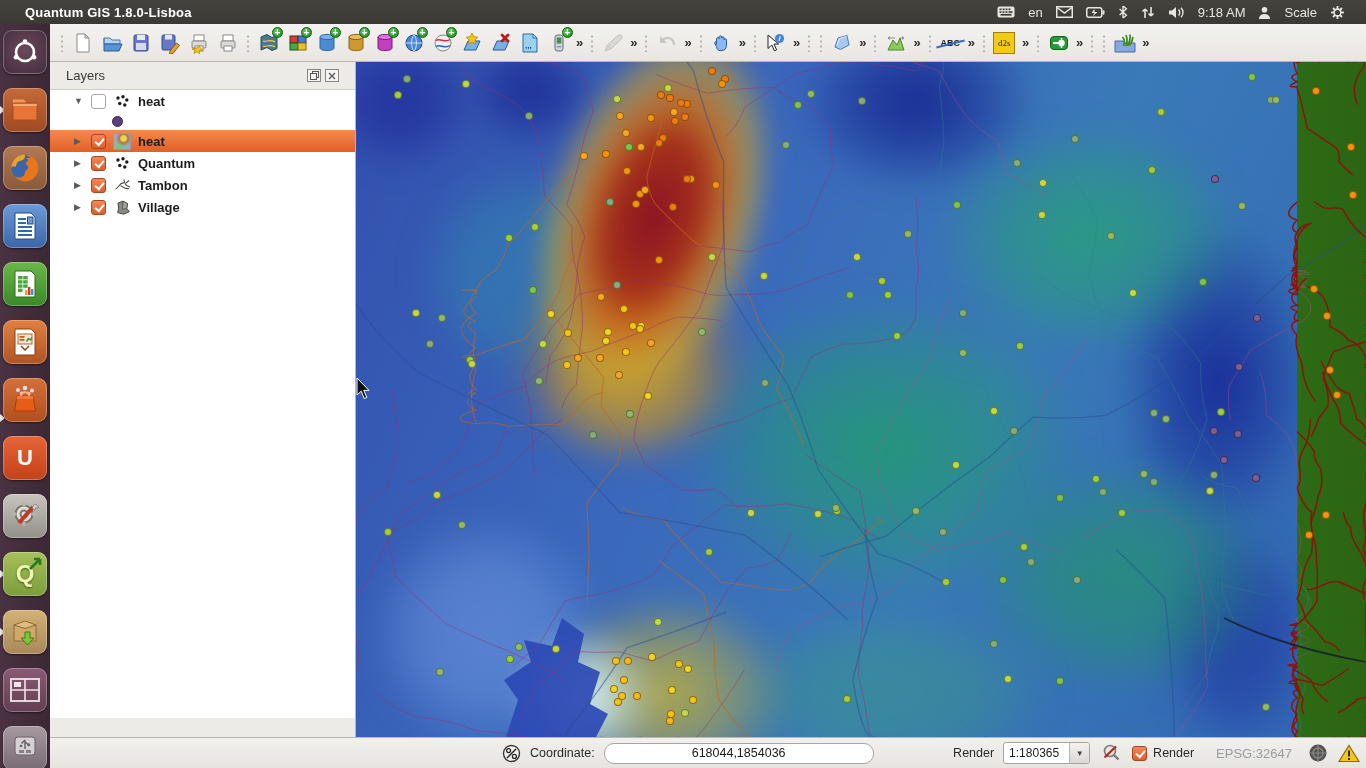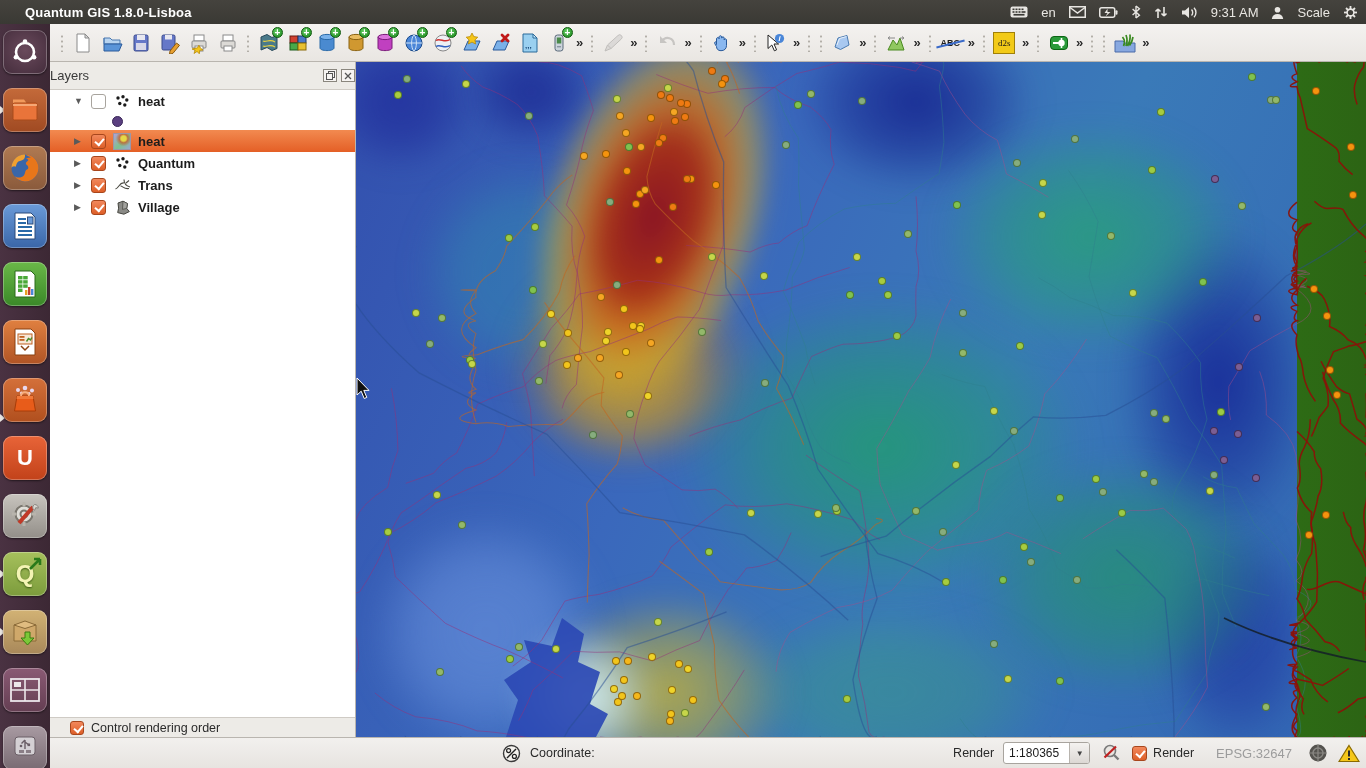--- a/index.html
+++ b/index.html
@@ -2,21 +2,21 @@
 <html><head>
 <meta charset="utf-8">
 <style>
   html,body{margin:0;padding:0;background:#000;}
   #screen{position:relative;width:1366px;height:768px;overflow:hidden;
     font-family:"Liberation Sans","DejaVu Sans",sans-serif;background:#e5e5e5;}
   
   #titlebar{position:absolute;left:0;top:0;width:1366px;height:24px;
     background:linear-gradient(#45433e,#3a3934);color:#fff;display:flex;align-items:center;}
   #titlebar .wtitle{font-size:13px;font-weight:bold;margin-left:25px;letter-spacing:.2px;}
-  #tray{position:absolute;right:8px;top:0;height:24px;display:flex;align-items:center;gap:13px;color:#e8e6e2;font-size:13px;}
+  #tray{position:absolute;right:21px;top:0;height:24px;display:flex;align-items:center;gap:13px;color:#e8e6e2;font-size:13px;}
   #tray svg{display:block}
   
   #launcher{position:absolute;left:0;top:24px;width:50px;height:744px;
     background:linear-gradient(90deg,#4a3242,#3c2834);}
   .tile{position:absolute;left:3px;width:44px;height:44px;border-radius:9px;
     box-shadow:inset 0 0 0 1px rgba(255,255,255,.28), 0 1px 2px rgba(0,0,0,.5);
     display:flex;align-items:center;justify-content:center;overflow:hidden;}
   .run-ind{position:absolute;left:0;width:0;height:0;border-top:4px solid transparent;
     border-bottom:4px solid transparent;border-left:5px solid #e8e4e0;}
   .t-dash{background:radial-gradient(circle at 50% 45%,#6a4a5c,#432c3b);}
@@ -48,21 +48,21 @@
   .chev{font-size:13px;font-weight:bold;color:#2a2a2a;margin:0 3px;}
   .dim{opacity:.45;filter:grayscale(60%);}
   .abcbox{font-size:9px;font-weight:bold;color:#1a1a1a;background:linear-gradient(transparent 62%,rgba(58,106,200,0) 62%);position:relative;}
   .abcbox u{position:absolute;left:-2px;right:-2px;top:13px;border-top:2px solid #3a6ac8;transform:rotate(-14deg);}
   .d2sbox{width:20px;height:20px;background:#f2ca18;border:1px solid #a08008;font-size:9px;color:#1a1a1a;
     display:flex;align-items:center;justify-content:center;font-family:"Liberation Serif","DejaVu Serif",serif;}
   
   #panel{position:absolute;left:50px;top:62px;width:306px;height:675px;background:#EDEBE7;
     border-right:1px solid #b9b5af;box-sizing:border-box;}
   #panel-header{height:27px;display:flex;align-items:center;font-size:13px;color:#3a3a3a;
-    padding:0 0;justify-content:space-between;}
+    padding:0 16px;justify-content:space-between;}
   .dockbtns{display:flex;gap:4px;}
   .dockbtn{width:14px;height:13px;border:1px solid #8a867e;background:#f6f4f2;display:flex;align-items:center;justify-content:center;box-sizing:border-box;}
   #layer-tree{position:absolute;left:0;top:27px;right:0;bottom:19px;background:#fff;border-top:1px solid #cfcbc5;}
   .trow{height:22px;display:flex;align-items:center;gap:7px;padding-left:24px;font-size:13px;font-weight:bold;color:#1c1c1c;}
   .trow.sel{background:linear-gradient(#f28a50,#e45f26);}
   .exp{width:10px;font-size:9px;color:#5a5a5a;font-weight:normal;}
   .chk{position:relative;width:15px;height:15px;border-radius:3px;box-sizing:border-box;}
   .chk.off{background:#fff;border:1px solid #a8a49e;}
   .chk.on{background:linear-gradient(#f2885c,#dd5f28);border:1px solid #a8461c;}
   .chk.on::after{content:"";position:absolute;left:3px;top:3.5px;width:7px;height:4px;
@@ -148,21 +148,21 @@
             <path d="M4 12V3M4 3L1.5 5.5M4 3l2.5 2.5" fill="none" stroke="#e8e6e2" stroke-width="1.6"></path>
             <path d="M10 1v9m0 0l-2.5-2.5M10 10l2.5-2.5" fill="none" stroke="#e8e6e2" stroke-width="1.6"></path>
           </svg>
       </span>
       <span class="sbicon">
         <svg width="17" height="13" viewBox="0 0 17 13">
             <path d="M1 4.5h3L8 1v11L4 8.5H1z" fill="#e8e6e2"></path>
             <path d="M10.5 3.5c1.6 1.6 1.6 4.4 0 6M13 1.8c2.6 2.6 2.6 6.8 0 9.4" fill="none" stroke="#e8e6e2" stroke-width="1.4"></path>
           </svg>
       </span>
-      <span>9:31 AM</span>
+      <span>9:18 AM</span>
       <span class="sbicon">
         <svg width="13" height="13" viewBox="0 0 13 13">
             <circle cx="6.5" cy="3.8" r="2.8" fill="#e8e6e2"></circle>
             <path d="M0.8 13c.4-3.4 2.6-5 5.7-5s5.3 1.6 5.7 5z" fill="#e8e6e2"></path>
           </svg>
       </span>
       <span>Scale</span>
       <span class="sbicon">
         <svg width="15" height="15" viewBox="0 0 15 15">
             <g stroke="#e8e6e2" stroke-width="1.8">
@@ -583,37 +583,33 @@
         <span>Quantum</span>
       </div>
       <div class="trow">
         <span class="exp">▶</span>
         <span class="chk on"></span>
         <span class="lyricon">
             <svg width="17" height="14" viewBox="0 0 17 14">
               <path d="M1.5 11C5 10 5.5 4 10 5M6.5 8c2.5 0 3.5 3.5 8.5 2.5M10 1.5c0 3.5 2.5 6.5 6 7.5M12 5l3-2.5" stroke="#4a4a42" fill="none" stroke-width="1.1"></path>
             </svg>
           </span>
-        <span>Trans</span>
+        <span>Tambon</span>
       </div>
       <div class="trow">
         <span class="exp">▶</span>
         <span class="chk on"></span>
         <span class="lyricon">
             <svg width="17" height="15" viewBox="0 0 17 15">
               <path d="M4 3l5-1.8 4.5 2.4-.8 4.8 2.6 3.2-5.4 2.6-6.2-1.6.9-4.4z" fill="#8a8a86" stroke="#44443e"></path>
               <path d="M9 1.2l4.5 2.4-.8 4.8-4.2 1z" fill="#a2a29e" stroke="#44443e" stroke-width=".7"></path>
             </svg>
           </span>
         <span>Village</span>
       </div>
-    </div>
-    <div id="panel-footer">
-      <span class="chk on"></span>
-      <span>Control rendering order</span>
     </div>
   </div>
 
   <div id="map">
     <div id="blobs" style="position: absolute; left: 0px; top: 0px; width: 1010px; height: 675px;">
         <div class="blob" style="left: -30px; top: -30px; width: 150px; height: 140px; background: radial-gradient(closest-side, rgba(28, 36, 150, 0.65) 0%, rgba(28, 36, 150, 0.45) 55%, transparent 100%);"></div>
         <div class="blob" style="left: 110px; top: -25px; width: 130px; height: 110px; background: radial-gradient(closest-side, rgba(22, 30, 140, 0.7) 0%, rgba(22, 30, 140, 0.45) 55%, transparent 100%);"></div>
         <div class="blob" style="left: 60px; top: 100px; width: 210px; height: 220px; background: radial-gradient(closest-side, rgba(50, 140, 175, 0.45) 0%, rgba(50, 140, 175, 0.45) 55%, transparent 100%);"></div>
         <div class="blob" style="left: 10px; top: 450px; width: 240px; height: 240px; background: radial-gradient(closest-side, rgba(115, 155, 228, 0.55) 0%, rgba(115, 155, 228, 0.45) 55%, transparent 100%);"></div>
         <div class="blob" style="left: 440px; top: -50px; width: 240px; height: 180px; background: radial-gradient(closest-side, rgba(18, 28, 138, 0.8) 0%, rgba(18, 28, 138, 0.45) 55%, transparent 100%);"></div>
@@ -870,20 +866,21 @@
     <span class="sb-sp"></span>
     <span class="sbicon" style="margin-right:9px">
       <svg width="19" height="19" viewBox="0 0 19 19">
           <circle cx="9.5" cy="9.5" r="8" fill="#f4f2ee" stroke="#3a3a3a" stroke-width="1.4"></circle>
           <path d="M5 14L14 5" stroke="#222" stroke-width="1.4"></path>
           <circle cx="6.6" cy="6.6" r="2" fill="none" stroke="#222" stroke-width="1.2"></circle>
           <circle cx="12.4" cy="12.4" r="2" fill="none" stroke="#222" stroke-width="1.2"></circle>
         </svg>
     </span>
     <span style="margin-right:9px">Coordinate:</span>
+    <span id="coordinput">618044,1854036</span>
     <span style="flex:1"></span>
     <span style="margin-right:9px">Render</span>
     <span id="scalecombo">
       <span class="val">1:180365</span>
       <span class="dd">▼</span>
     </span>
     <span class="sbicon" style="margin:0 11px">
       <svg width="20" height="20" viewBox="0 0 20 20">
           <circle cx="9" cy="8" r="5.5" fill="#e8e6e2" stroke="#7a7a7a" stroke-width="1.6"></circle>
           <path d="M13 12l4.5 4.5" stroke="#7a7a7a" stroke-width="2.4"></path>

